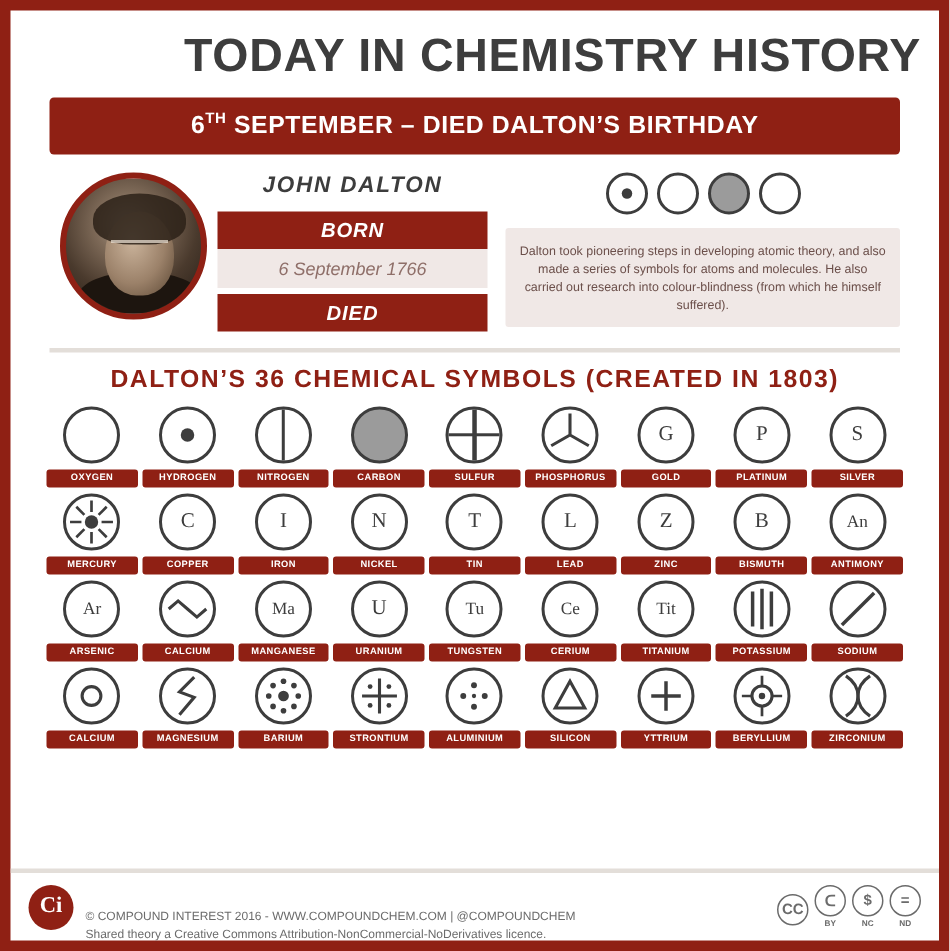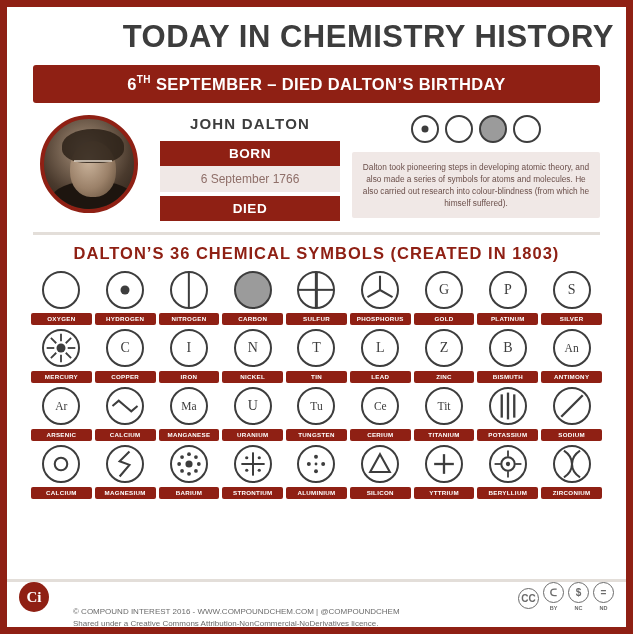--- a/index.html
+++ b/index.html
@@ -72,21 +72,21 @@
     position: absolute; left: 30px; top: 41px; width: 38px; height: 9px;
     border-top: 2px solid #e8ddd0; opacity: .75;
   }
   .portrait .coat {
     position: absolute; left: 8px; bottom: -6px; width: 82px; height: 34px;
     border-radius: 50% 50% 0 0;
     background: #1d150f;
   }
 
   .center-col {
-    flex: 0 0 180px; margin-left: 15px;
+    flex: 0 0 180px; margin-left: 0; font-style: italic;
   }
   .dalton-name {
     text-align: center;
     font-size: 15px;
     letter-spacing: 1.2px;
     color: #3d3d3d;
     font-weight: bold;
     margin-bottom: 9px;
   }
   .bd-label {
@@ -174,23 +174,22 @@
            background: #3d3d3d; transform: translateX(-50%); }
   .hline { position: absolute; top: 50%; left: 0; height: 2.3px; width: 100%;
            background: #3d3d3d; transform: translateY(-50%); }
   svg.iconsvg { position: absolute; left: 0; top: 0; width: 100%; height: 100%; }
 
   
   .footer {
     position: absolute; left: 0; right: 0; bottom: 0;
     height: 48px;
     border-top: 3px solid #e3ded9;
-    display: flex; align-items: flex-start;
+    display: flex; align-items: center;
     padding: 0 12px;
-    gap: 16px;
   }
   .ci-logo {
     width: 30px; height: 30px; border-radius: 50%;
     background: #8f2014; color: #fff;
     display: flex; align-items: center; justify-content: center;
     font-family: "Liberation Serif", serif;
     font-size: 15px; font-weight: bold;
     flex: 0 0 30px;
   }
   .footer-text { margin-left: 8px; color: #6b6b6b; font-size: 8px; line-height: 1.5; flex: 1; margin-top: 24px; }
@@ -494,21 +493,21 @@
           <div class="label">ZIRCONIUM</div>
         </div>
       </div>
 
   </div>
 
   <div class="footer">
     <div class="ci-logo">Ci</div>
     <div class="footer-text">
       <div>© COMPOUND INTEREST 2016 - WWW.COMPOUNDCHEM.COM | @COMPOUNDCHEM</div>
-      <div>Shared under a Creative Commons Attribution-NonCommercial-NoDerivatives licence.</div>
+      <div>Shared theory a Creative Commons Attribution-NonCommercial-NoDerivatives licence.</div>
     </div>
     <div class="cc-group" id="cc-group">
         <div class="cc-item">
           <div class="cc-circle">CC</div>
           <div class="cc-cap"></div>
         </div>
         <div class="cc-item">
           <div class="cc-circle">ᑕ</div>
           <div class="cc-cap">BY</div>
         </div>

